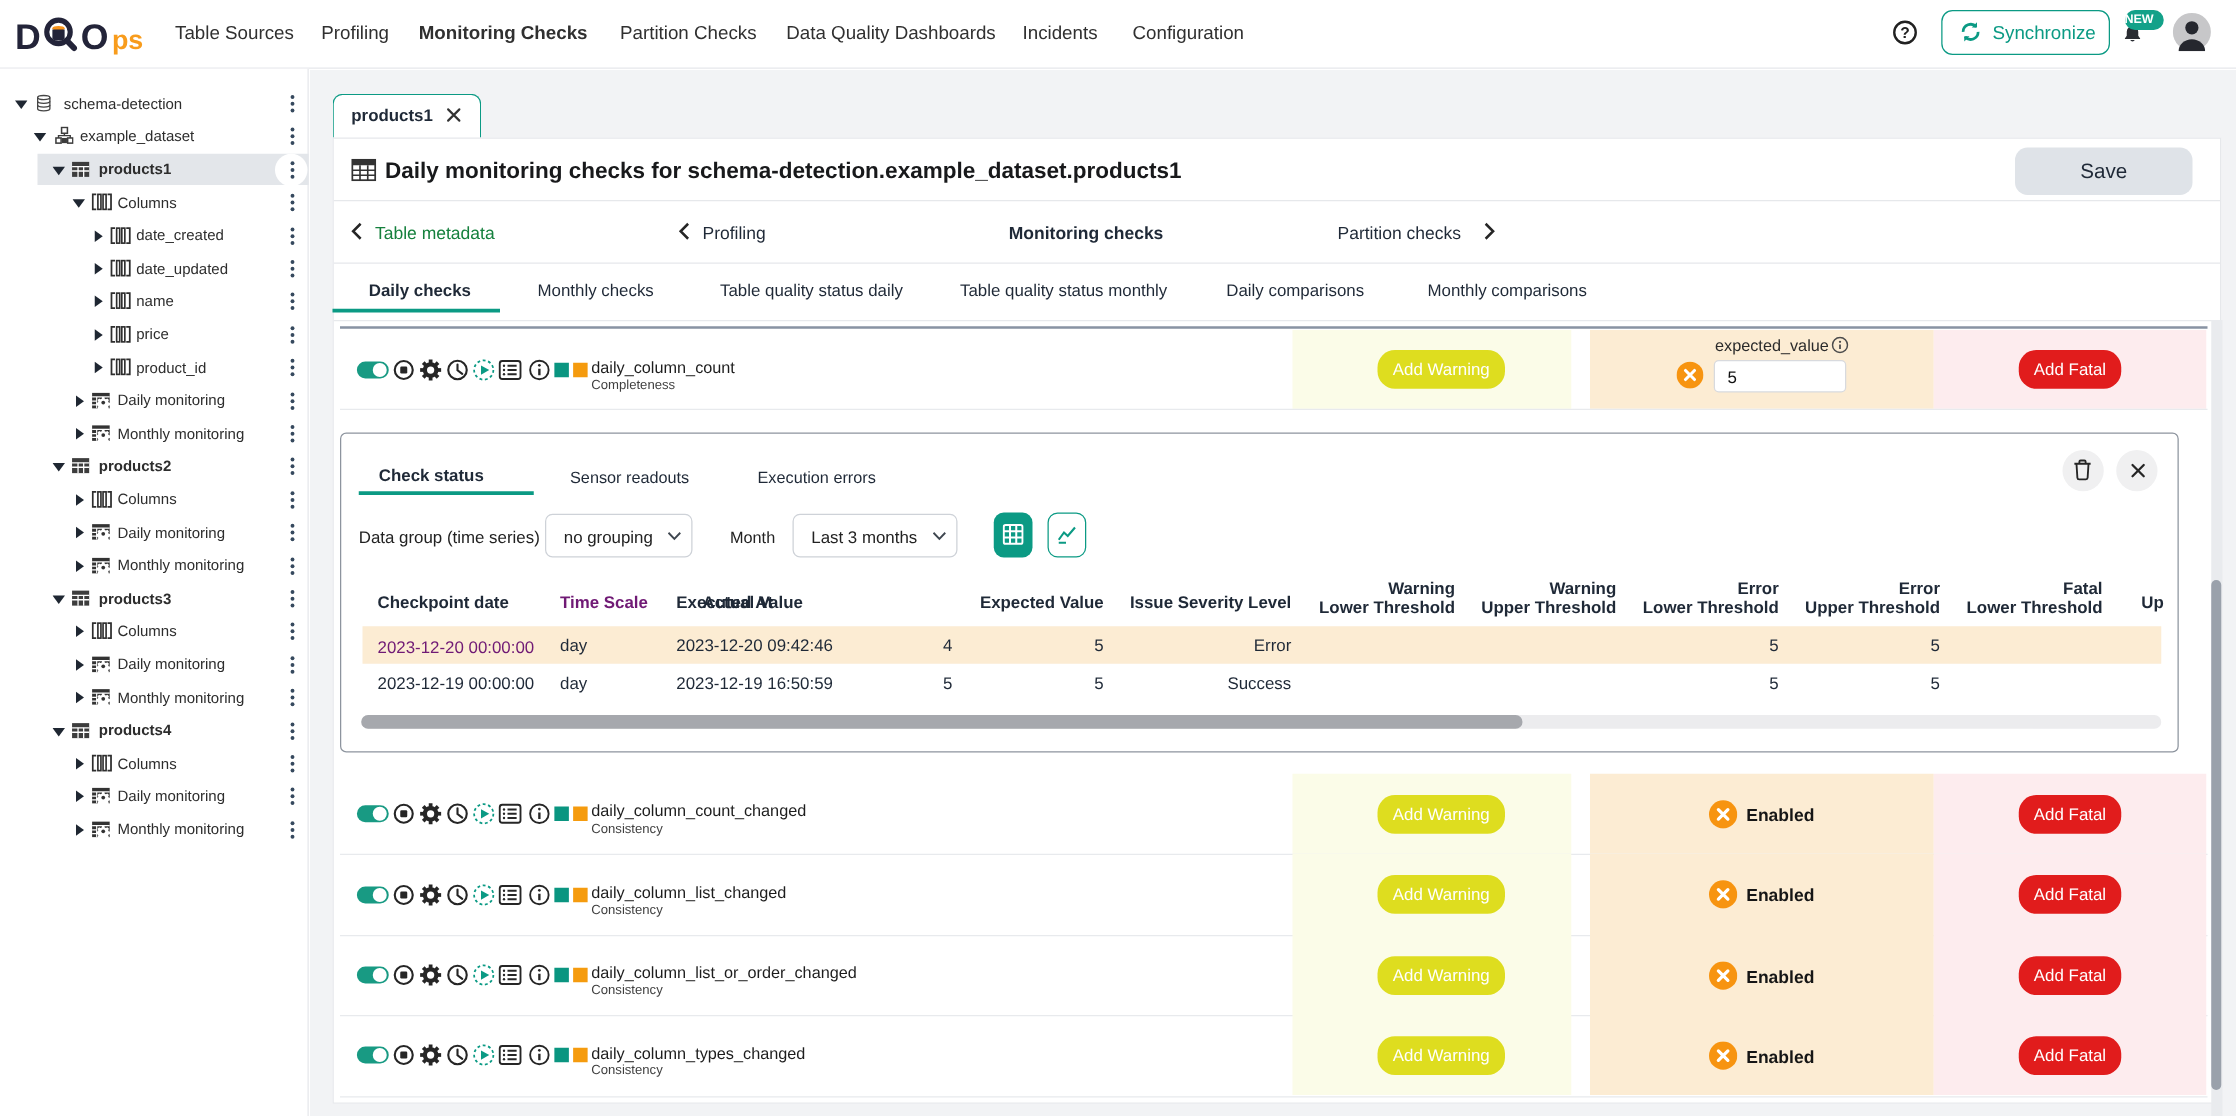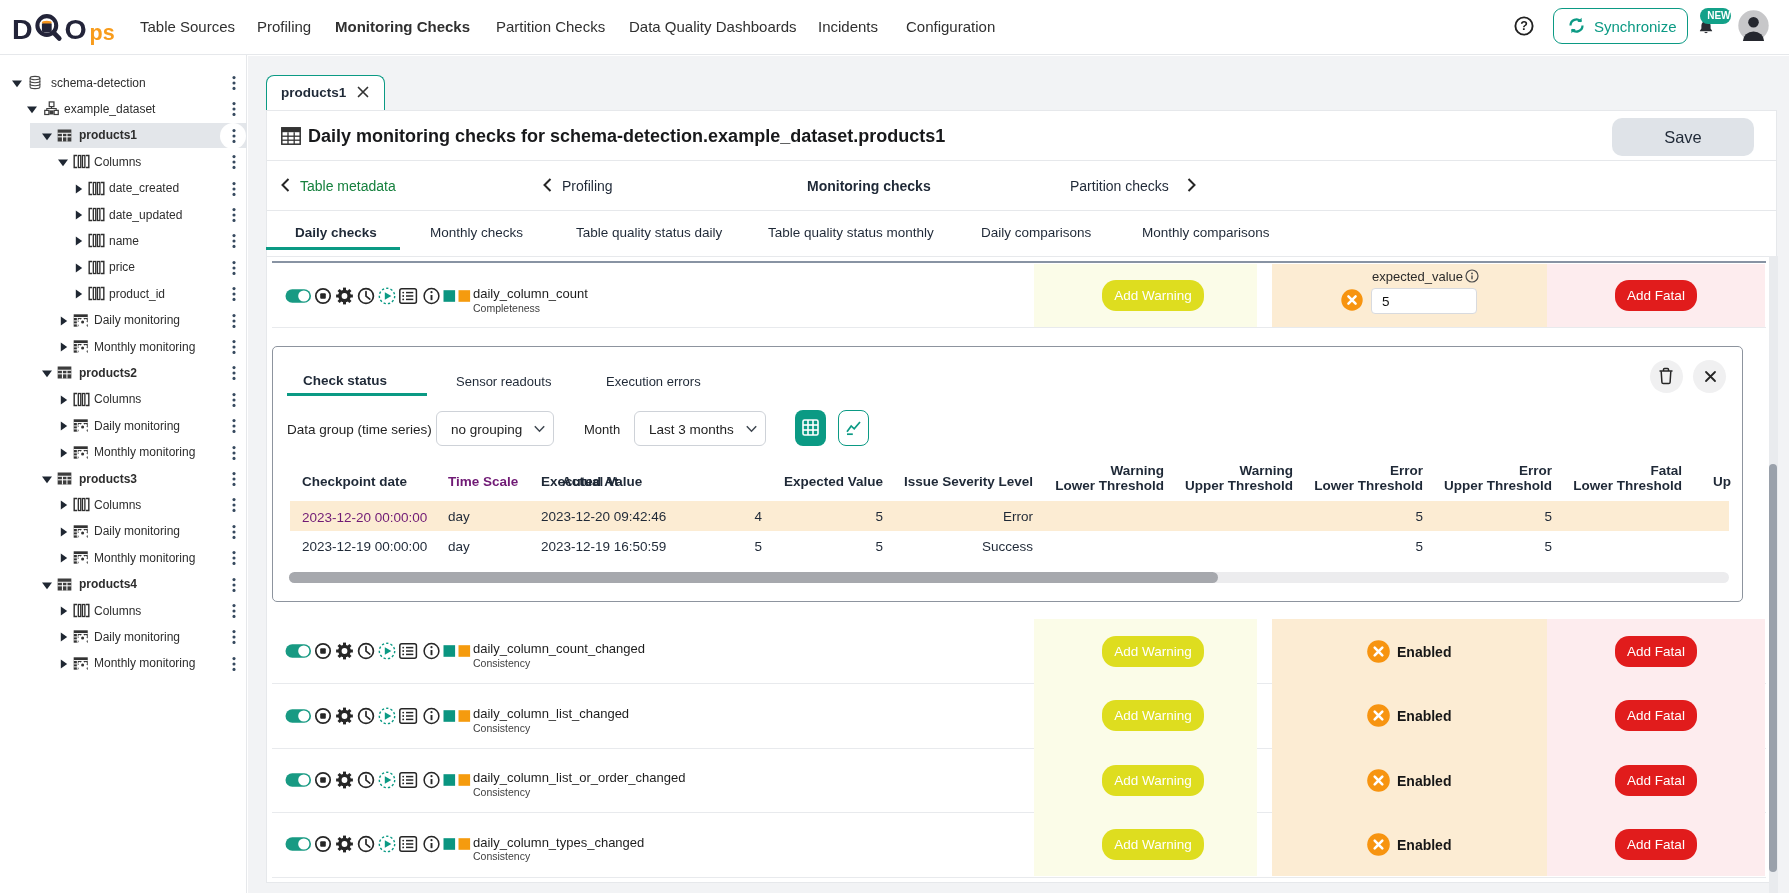--- a/index.html
+++ b/index.html
@@ -134,21 +134,21 @@
 <path d="M15.5,9.5 a6,6 0 0 1 -10.5,4" fill="none" stroke="#0b9a84" stroke-width="2.2"></path>
 <path d="M3.5,9.5 a6,6 0 0 1 10.5,-4" fill="none" stroke="#0b9a84" stroke-width="2.2"></path>
 <path d="M14.6,1.8 v4.2 h-4.2 z" fill="#0b9a84"></path>
 <path d="M4.4,17.2 v-4.2 h4.2 z" fill="#0b9a84"></path>
 </svg>
 <div class="a" style="left:1594px;top:18px;font-size:15px;color:#0b9a84">Synchronize</div>
 <svg class="a" style="left:1698.5px;top:20px" width="14" height="14" viewBox="0 0 14 14">
 <path d="M7,0.8 a4.6,4.6 0 0 1 4.6,4.6 v3.1 l1.5,2.2 v0.5 h-12.2 v-0.5 l1.5,-2.2 v-3.1 a4.6,4.6 0 0 1 4.6,-4.6 z" fill="#2a2d33"></path>
 <path d="M5.2,12 a1.9,1.7 0 0 0 3.6,0 z" fill="#2a2d33"></path>
 </svg>
-<div class="a" style="left:1699.5px;top:8px;width:31px;height:16px;background:#13a189;border-radius:8px;color:#fff;font-size:10px;font-weight:bold;text-align:right;line-height:16.5px">NEW</div>
+<div class="a" style="left:1699.5px;top:8px;width:31px;height:16px;background:#13a189;border-radius:8px;color:#fff;font-size:10px;font-weight:bold;text-align:left;line-height:16.5px">NEW</div>
 <svg class="a" style="left:1737.5px;top:10px" width="31" height="31" viewBox="0 0 31 31">
 <circle cx="15.5" cy="15.5" r="15.2" fill="#c7c7c9"></circle>
 <circle cx="15.5" cy="12.2" r="5.3" fill="#25272e"></circle>
 <path d="M4.9,31 a10.6,9.6 0 0 1 21.2,0 z" fill="#25272e"></path>
 </svg>
 <div class="a" style="left:0;top:55px;width:247px;height:838px;background:#fff;border-right:1px solid #e6e8eb"></div>
 <svg class="a" style="left:12px;top:78.0px" width="10" height="10" viewBox="0 0 10 10">
     <polygon points="0,2.4 10,2.4 5,9.2" fill="#1f2732"></polygon>
   </svg>
 <svg class="a" style="left:28px;top:75.0px" width="14" height="15">

